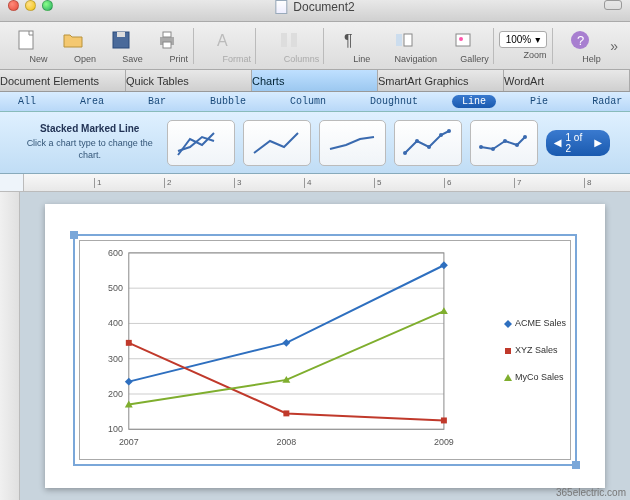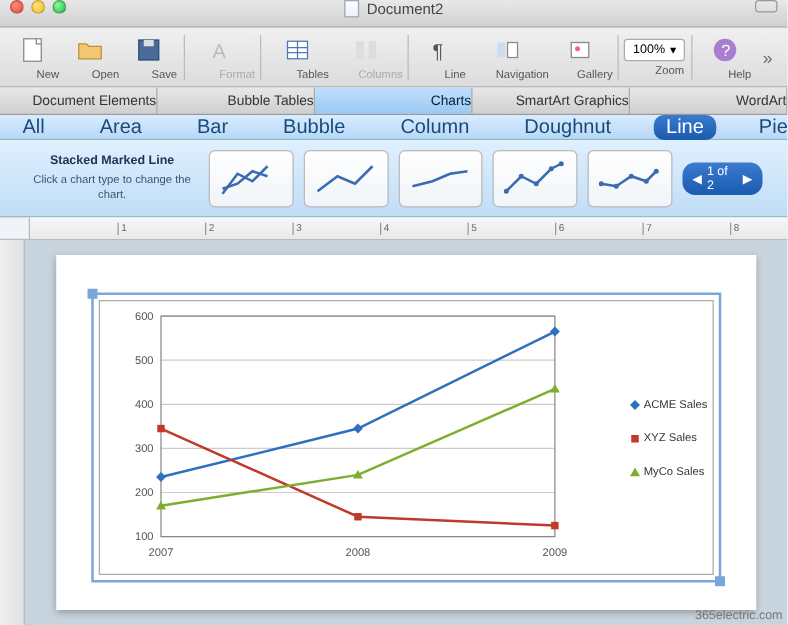--- a/index.html
+++ b/index.html
@@ -21,26 +21,26 @@
 .tb-btn { display: flex; flex-direction: column; align-items: center; gap: 2px; padding: 2px 4px; min-width: 34px; cursor: pointer; }
 .tb-icon { width: 24px; height: 24px; display: flex; align-items: center; justify-content: center; }
 .tb-label { font-size: 9px; color: #555; padding-left: 24px; }
 .tb-disabled .tb-label { color: #aaa; }
 .tb-sep { width: 1px; height: 36px; background: #bbb; margin: 0 2px; }
 .zoom-box { background: #fff; border: 1px solid #aaa; border-radius: 3px; padding: 2px 6px; font-size: 10px; display: flex; align-items: center; gap: 4px; }
 .expand-arrows { margin-left: auto; font-size: 14px; color: #666; padding: 0 6px; }
 
 
 .tabs { height: 22px; background: linear-gradient(#e8e8e8, #cfcfcf); border-bottom: 1px solid #999; display: flex; }
-.tab { flex: 1; text-align: right; font-size: 11px; line-height: 22px; color: #333; border-right: 1px solid #aaa; cursor: pointer; }
+.tab { flex: 1; text-align: left; font-size: 11px; line-height: 22px; color: #333; border-right: 1px solid #aaa; cursor: pointer; }
 .tab.active { background: linear-gradient(#bfe0ff, #9cc8f0); color: #023; font-weight: 500; }
 
 
 .subtabs { height: 20px; background: linear-gradient(#d8ecff, #b8d8f8); border-bottom: 1px solid #8bb; display: flex; align-items: center; padding: 0 8px; gap: 24px; }
-.subtab { font-size: 16px; color: #1a4a7a; cursor: pointer; padding: 1px 10px; border-radius: 8px; }
+.subtab { font-size: 10px; color: #1a4a7a; cursor: pointer; padding: 1px 10px; border-radius: 8px; font-family: Liberation Mono, monospace; }
 .subtab.active { background: linear-gradient(#3a7acf, #1a5aaf); color: #fff; }
 .subtab-more { margin-left: auto; font-size: 12px; color: #1a4a7a; font-weight: bold; }
 
 
 .ribbon { height: 62px; background: linear-gradient(#dff0ff, #c0ddf5); border-bottom: 1px solid #8ab; display: flex; align-items: center; padding: 0 20px; gap: 8px; }
 .ribbon-info { width: 140px; text-align: center; }
 .ribbon-title { font-size: 10px; color: #235; font-weight: 600; margin-bottom: 4px; }
 .ribbon-hint { font-size: 9px; color: #357; line-height: 1.3; }
 .chart-thumb { width: 68px; height: 46px; background: linear-gradient(#fff,#f0f4f8); border: 1px solid #bbb; border-radius: 5px; display: flex; align-items: center; justify-content: center; cursor: pointer; }
 .chart-thumb svg { width: 50px; height: 32px; }
@@ -109,41 +109,40 @@
   </div>
   <div class="tb-btn">
     <div class="tb-icon">
         <svg viewBox="0 0 24 24">
           <rect x="4" y="4" width="16" height="16" fill="#4a6a9a" stroke="#2a4a7a"></rect>
           <rect x="8" y="4" width="8" height="5" fill="#ddd"></rect>
         </svg>
       </div>
     <span class="tb-label">Save</span>
   </div>
+  <div class="tb-btn">
+    <div class="tb-icon">
+        <svg viewBox="0 0 24 24">
+          <rect x="5" y="9" width="14" height="8" fill="#aaa"></rect>
+          <rect x="8" y="4" width="8" height="5" fill="#fff" stroke="#888"></rect>
+          <rect x="8" y="14" width="8" height="6" fill="#fff" stroke="#888"></rect>
+        </svg>
+      </div>
+    <span class="tb-label">Print</span>
+  </div>
   <div class="tb-sep"></div>
   <div class="tb-btn tb-disabled">
     <div class="tb-icon">
         <svg viewBox="0 0 24 24">
           <text x="4" y="18" font-size="16" fill="#bbb">A</text>
         </svg>
       </div>
     <span class="tb-label">Format</span>
   </div>
   <div class="tb-sep"></div>
-  <div class="tb-btn">
-    <div class="tb-icon">
-        <svg viewBox="0 0 24 24">
-          <rect x="4" y="5" width="16" height="14" fill="#fff" stroke="#4a78b8"></rect>
-          <line x1="4" y1="10" x2="20" y2="10" stroke="#4a78b8"></line>
-          <line x1="4" y1="14" x2="20" y2="14" stroke="#4a78b8"></line>
-          <line x1="12" y1="5" x2="12" y2="19" stroke="#4a78b8"></line>
-        </svg>
-      </div>
-    <span class="tb-label">Tables</span>
-  </div>
   <div class="tb-btn tb-disabled">
     <div class="tb-icon">
         <svg viewBox="0 0 24 24">
           <rect x="4" y="5" width="6" height="14" fill="#ddd"></rect>
           <rect x="14" y="5" width="6" height="14" fill="#ddd"></rect>
         </svg>
       </div>
     <span class="tb-label">Columns</span>
   </div>
   <div class="tb-sep"></div>
@@ -189,21 +188,21 @@
           <text x="9" y="17" font-size="13" fill="#fff">?</text>
         </svg>
       </div>
     <span class="tb-label">Help</span>
   </div>
   <div class="expand-arrows">»</div>
 </div>
 
 <div class="tabs">
   <div class="tab">Document Elements</div>
-  <div class="tab">Bubble Tables</div>
+  <div class="tab">Quick Tables</div>
   <div class="tab active">Charts</div>
   <div class="tab">SmartArt Graphics</div>
   <div class="tab">WordArt</div>
 </div>
 
 <div class="subtabs">
   <div class="subtab">All</div>
   <div class="subtab">Area</div>
   <div class="subtab">Bar</div>
   <div class="subtab">Bubble</div>

